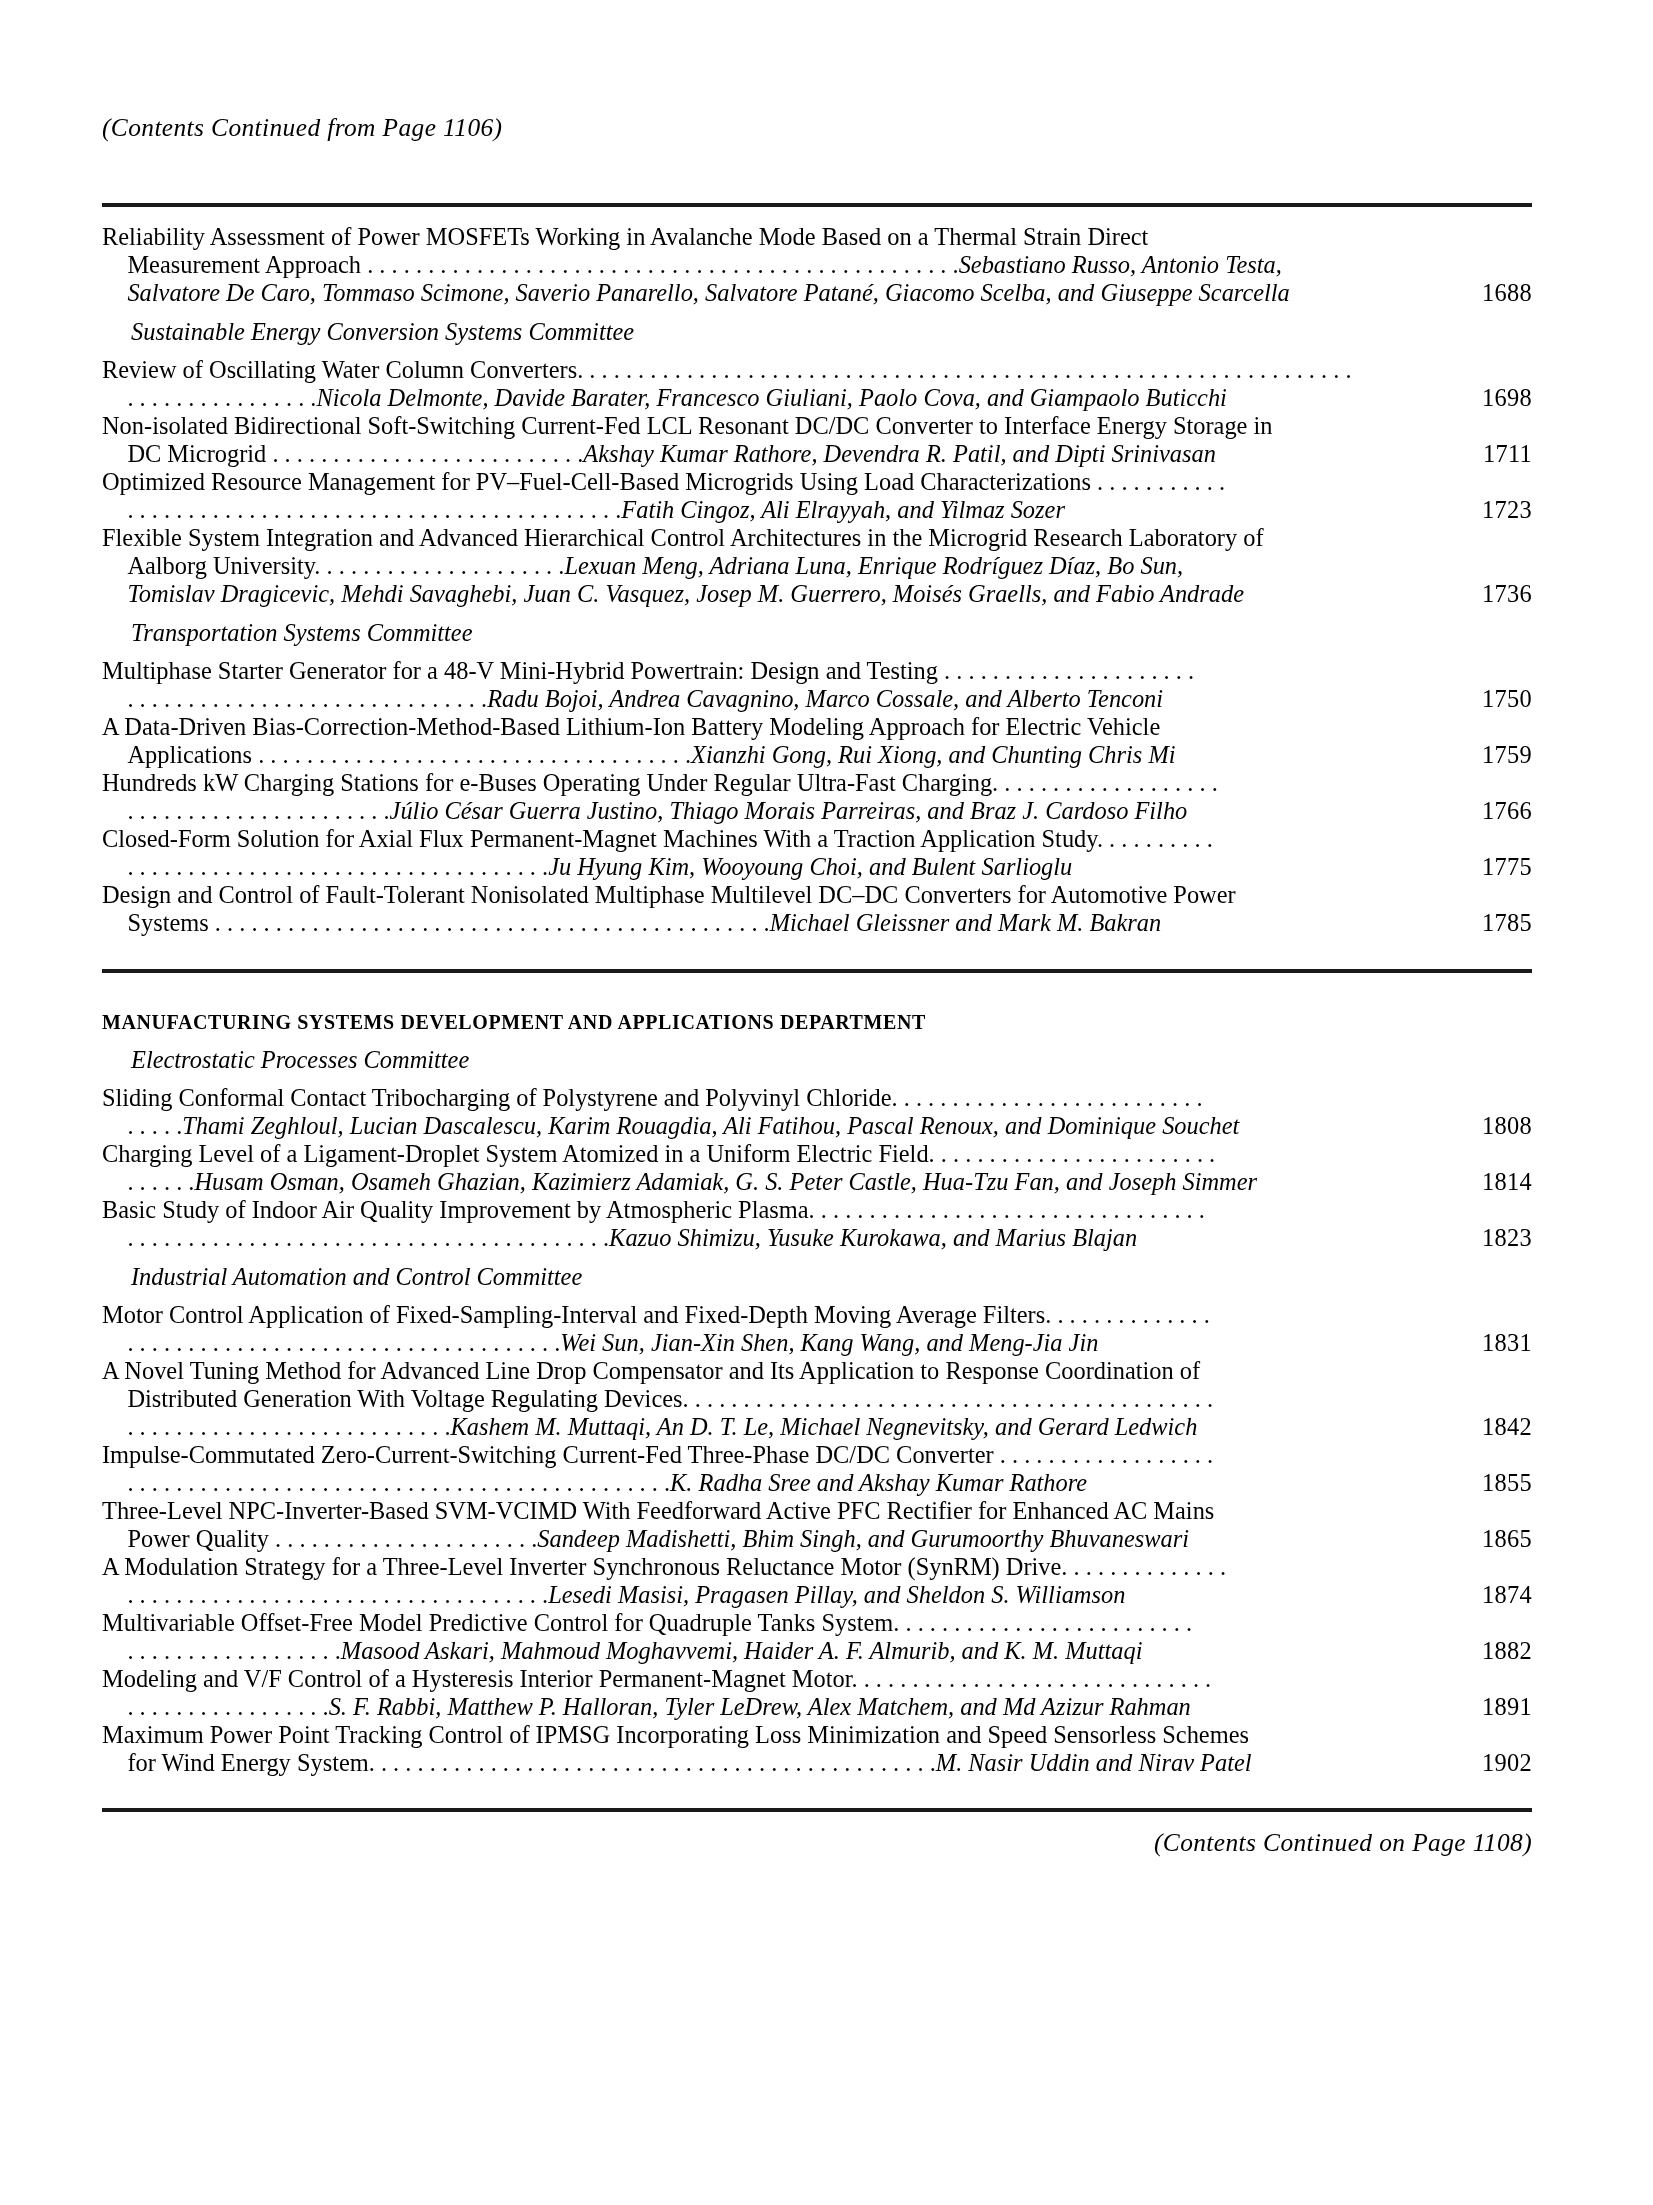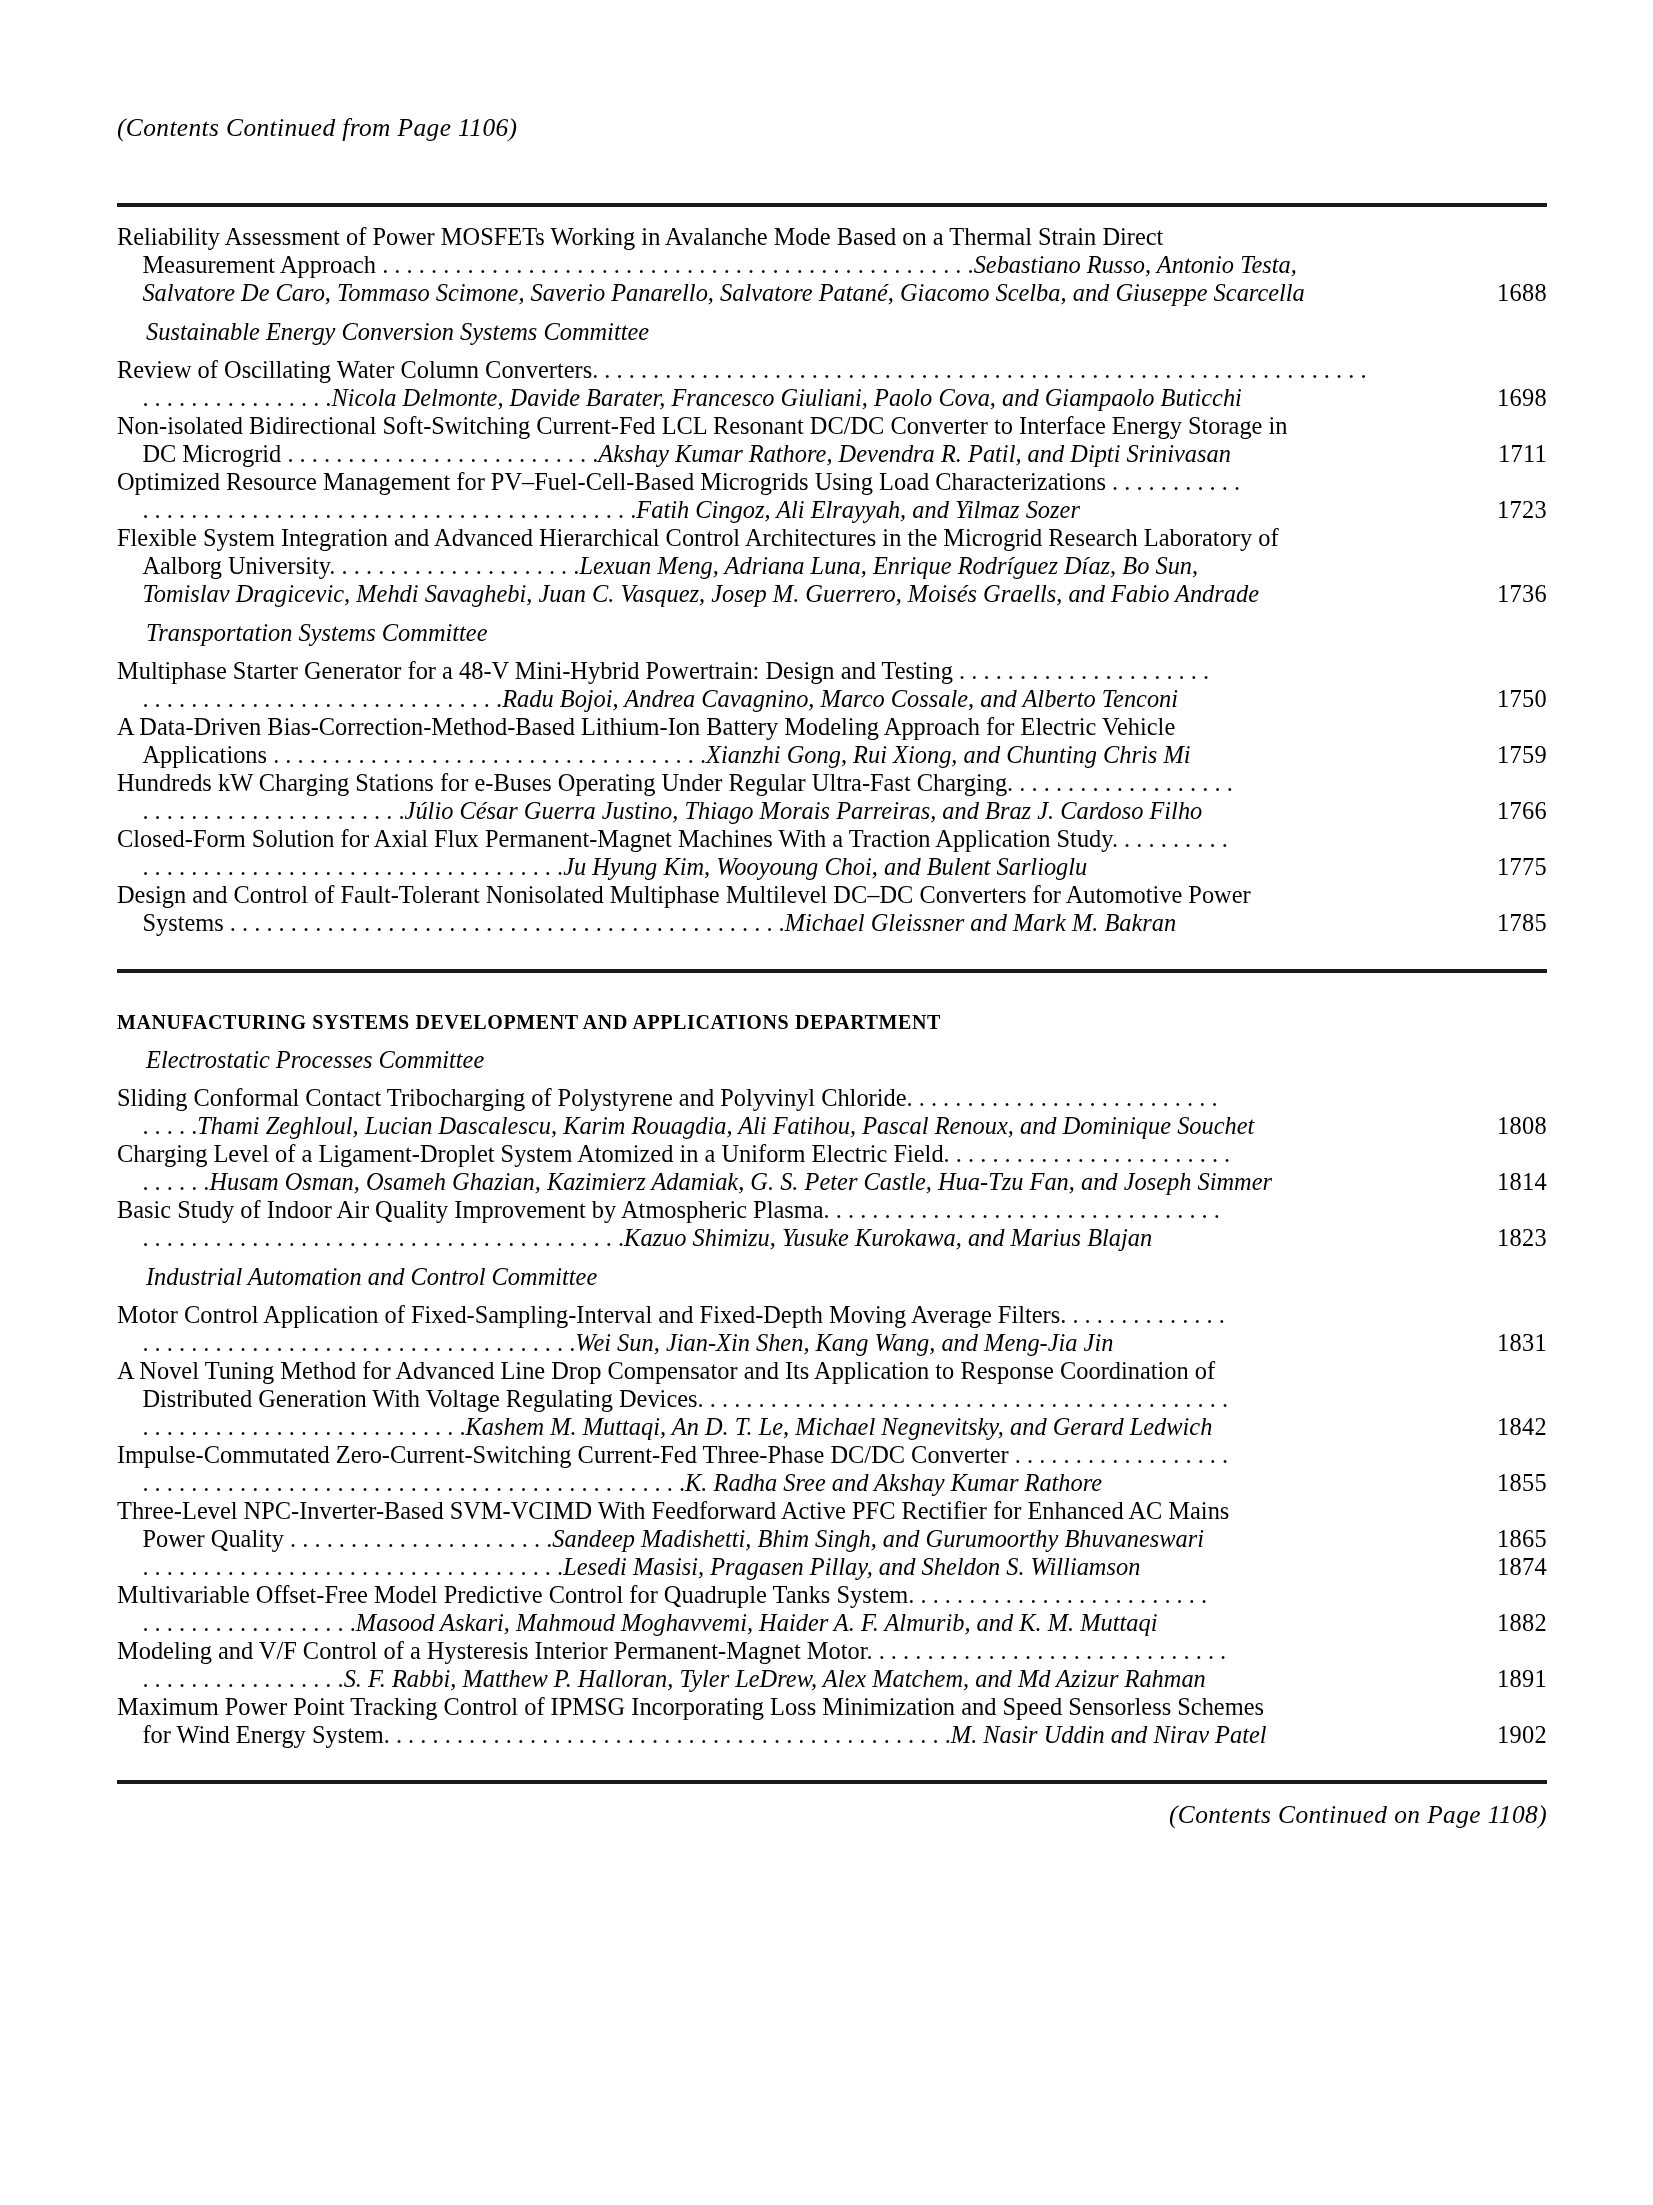--- a/index.html
+++ b/index.html
@@ -12,21 +12,21 @@
     height: 2205px;
     position: relative;
     background: #ffffff;
     font-family: "Liberation Serif", "DejaVu Serif", serif;
     color: #000000;
     box-sizing: border-box;
     overflow: hidden;
   }
   .content {
     position: absolute;
-    left: 117px;
+    left: 102px;
     top: 0;
     width: 1430px;
   }
 
   .continued-head {
     font-style: italic;
     font-size: 25.4px;
     letter-spacing: 0.4px;
     padding-top: 115px;
     padding-bottom: 0;
@@ -318,20 +318,23 @@
             <span class="txt">Three-Level  NPC-Inverter-Based  SVM-VCIMD  With  Feedforward  Active  PFC  Rectifier  for  Enhanced  AC  Mains</span>
           </div>
         <div class="ln">
             <span class="txt ind1"><span>Power Quality</span><span class="dots"> . . . . . . . . . . . . . . . . . . . . . .</span><span class="aut">Sandeep Madishetti, Bhim Singh, and Gurumoorthy Bhuvaneswari</span></span>
             <span class="pg">1865</span>
           </div>
       </div>
 
       <div class="entry">
         <div class="ln">
+            <span class="txt"><span>A Modulation Strategy for a Three-Level Inverter Synchronous Reluctance Motor (SynRM) Drive</span><span class="dots">. . . . . . . . . . . . . .</span></span>
+          </div>
+        <div class="ln">
             <span class="txt ind1"><span class="dots">. . . . . . . . . . . . . . . . . . . . . . . . . . . . . . . . . . .</span><span class="aut">Lesedi Masisi, Pragasen Pillay, and Sheldon S. Williamson</span></span>
             <span class="pg">1874</span>
           </div>
       </div>
 
       <div class="entry">
         <div class="ln">
             <span class="txt"><span>Multivariable Offset-Free Model Predictive Control for Quadruple Tanks System</span><span class="dots">. . . . . . . . . . . . . . . . . . . . . . . . .</span></span>
           </div>
         <div class="ln">

